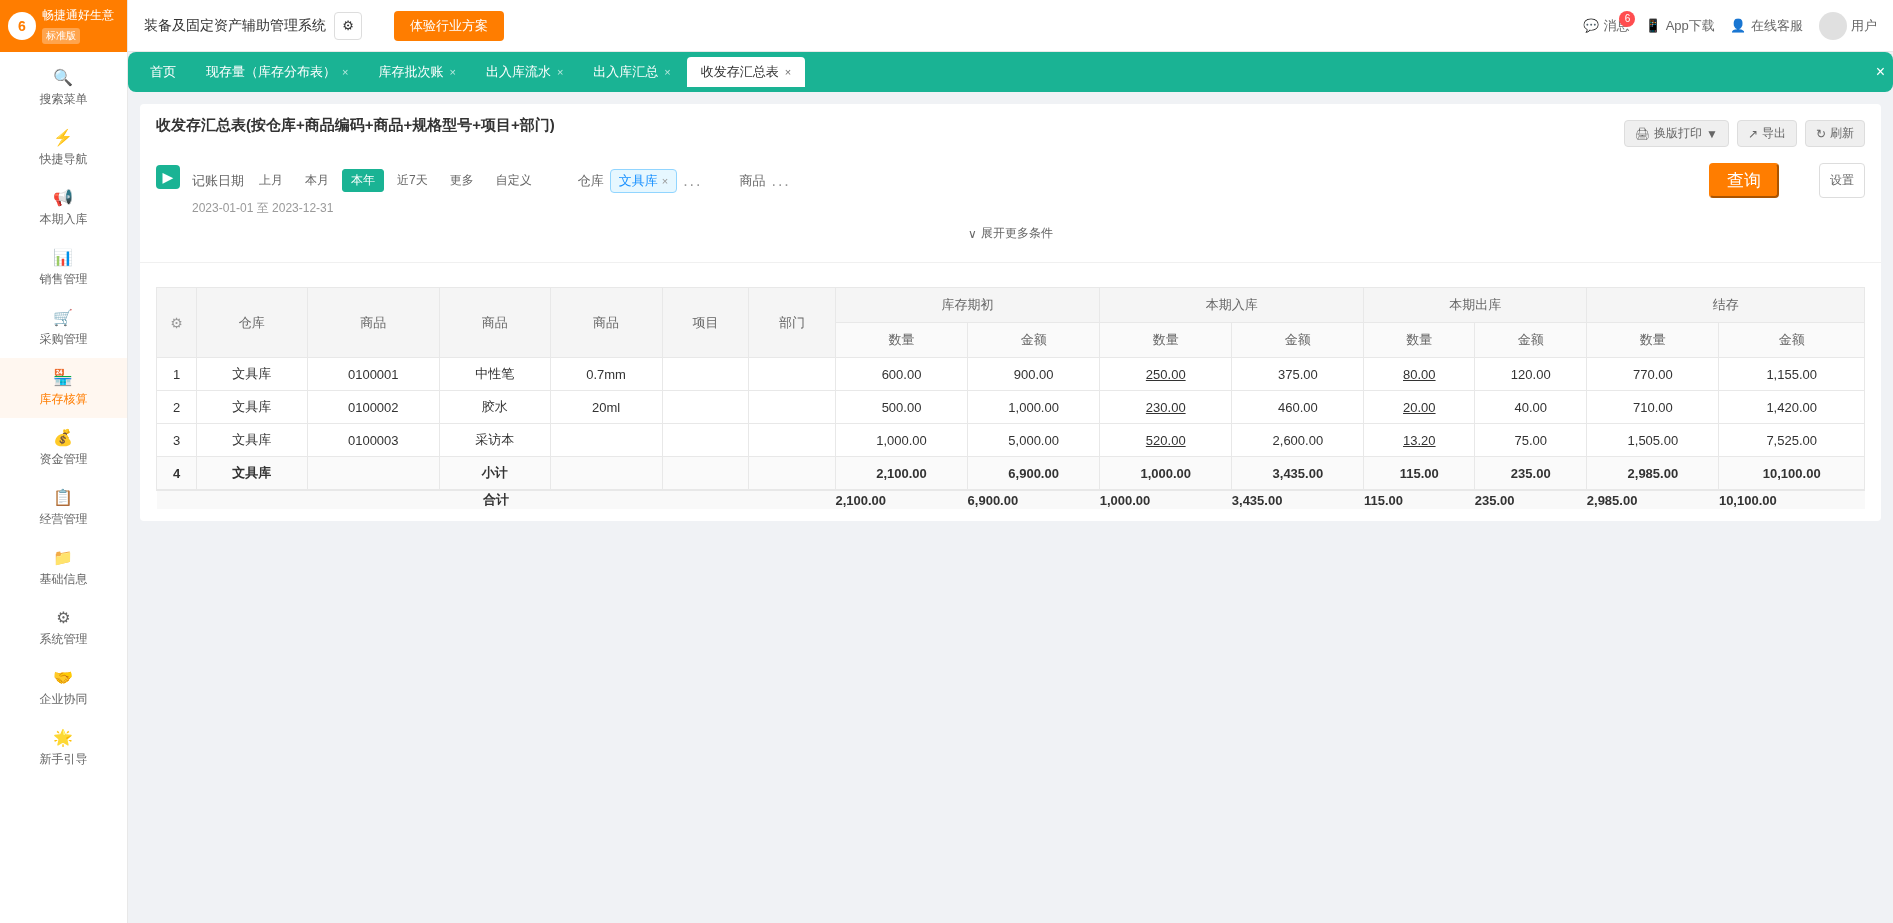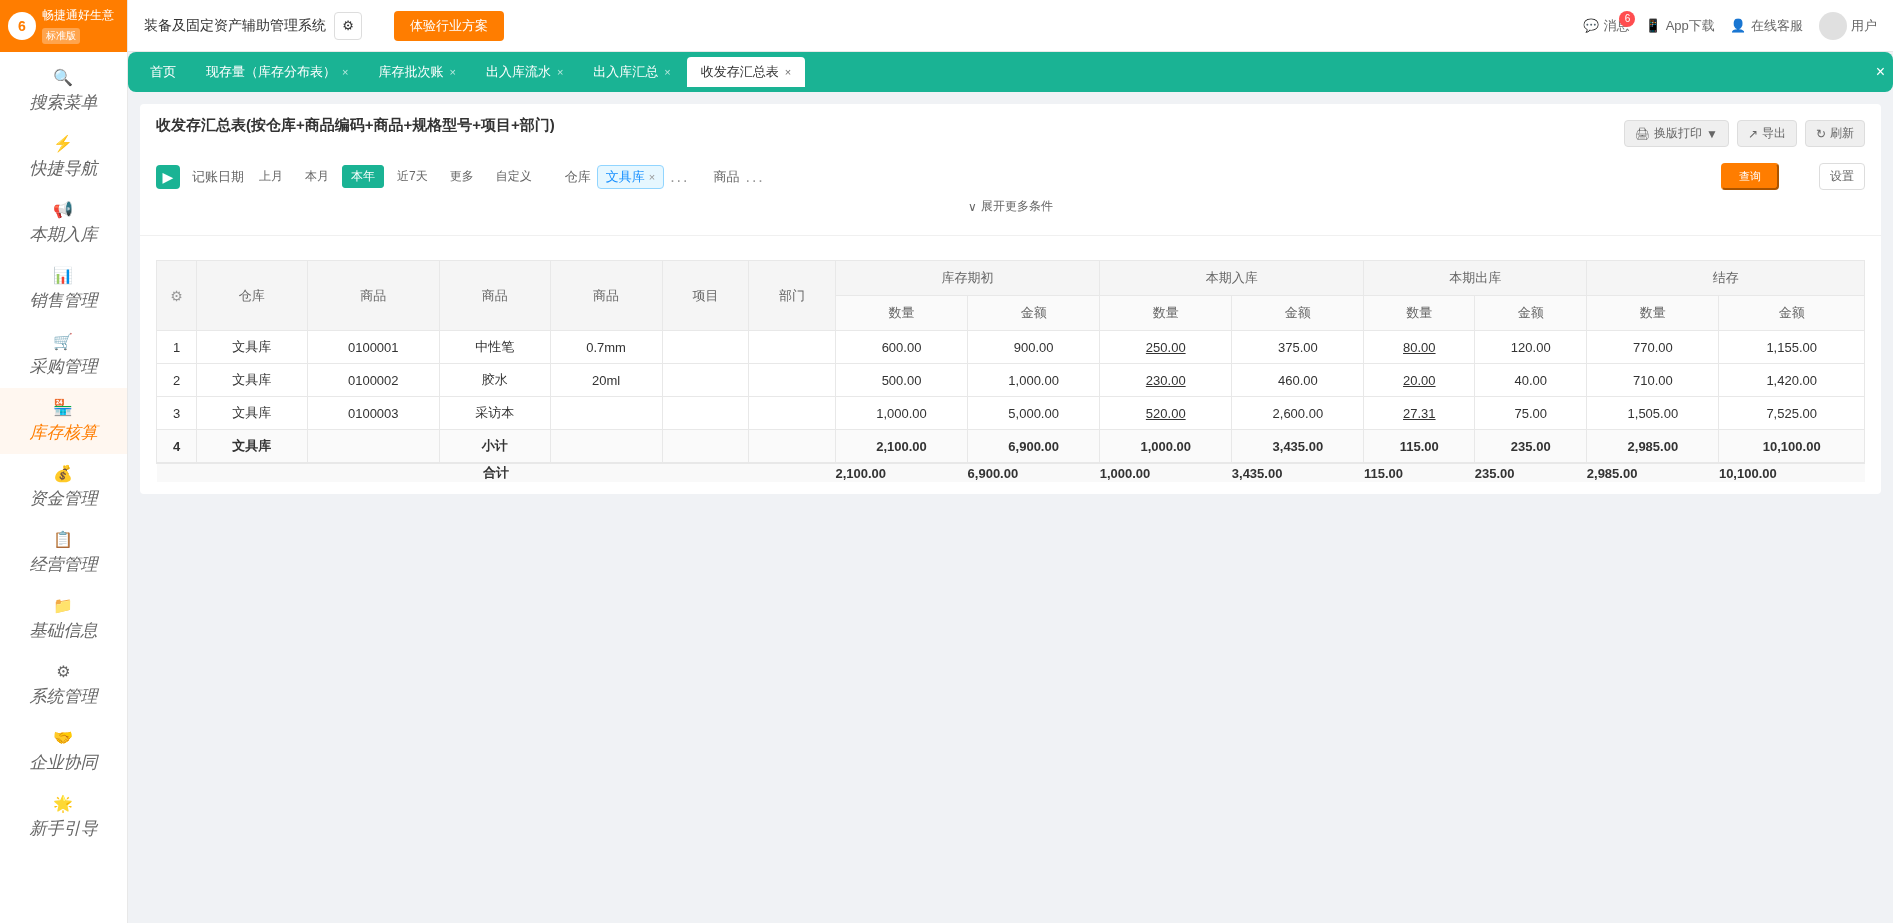--- a/index.html
+++ b/index.html
@@ -8,21 +8,21 @@
     
     .sidebar { width: 128px; background: #fff; display: flex; flex-direction: column; border-right: 1px solid #e8e8e8; height: 100vh; }
     .sidebar-logo { background: #ff7d00; padding: 10px 8px; display: flex; align-items: center; gap: 6px; height: 52px; }
     .sidebar-logo .logo-icon { width: 28px; height: 28px; background: #fff; border-radius: 50%; display: flex; align-items: center; justify-content: center; color: #ff7d00; font-weight: bold; font-size: 14px; }
     .sidebar-logo .logo-text { color: #fff; font-size: 12px; line-height: 1.3; }
     .sidebar-logo .logo-badge { background: rgba(255,255,255,0.3); color: #fff; font-size: 10px; padding: 1px 4px; border-radius: 3px; margin-top: 4px; display: inline-block; }
     .sidebar-nav { flex: 1; overflow-y: auto; padding: 6px 0; }
     .sidebar-item { display: flex; flex-direction: column; align-items: center; padding: 10px 8px; cursor: pointer; color: #666; font-size: 12px; gap: 4px; position: relative; }
     .sidebar-item.active { background: #fff7f0; color: #ff7d00; }
     .sidebar-item .s-icon { font-size: 16px; }
-    .sidebar-item .s-label { font-size: 17px; text-align: center; font-style: italic; }
+    .sidebar-item .s-label { font-size: 12px; text-align: center; }
 
     
     .main { flex: 1; display: flex; flex-direction: column; overflow: hidden; }
 
     
     .top-header { height: 52px; background: #fff; display: flex; align-items: center; justify-content: space-between; padding: 0 16px; border-bottom: 1px solid #e8e8e8; }
     .top-header-left { display: flex; align-items: center; gap: 8px; }
     .sys-title { font-size: 14px; color: #333; }
     .gear-btn { width: 28px; height: 28px; border: 1px solid #ddd; border-radius: 4px; display: flex; align-items: center; justify-content: center; cursor: pointer; background: #fff; }
     .trial-btn { background: #ff7d00; color: #fff; border: none; padding: 6px 16px; border-radius: 4px; cursor: pointer; font-size: 13px; margin-left: 24px; }
@@ -34,32 +34,32 @@
     
     .tabs-bar { background: #1ab394; display: flex; align-items: center; padding: 0 8px; height: 40px; gap: 2px; border-radius: 8px; }
     .tab-item { padding: 6px 14px; color: #fff; cursor: pointer; border-radius: 4px 4px 0 0; font-size: 13px; display: flex; align-items: center; gap: 6px; white-space: nowrap; }
     .tab-item.active { background: #fff; color: #333; }
     .tab-close { font-size: 11px; opacity: 0.7; }
     .tabs-close-all { margin-left: auto; color: #fff; cursor: pointer; font-size: 16px; }
 
     
     .page-title { font-size: 15px; font-weight: bold; color: #333; margin-bottom: 16px; }
     .filter-toggle { width: 24px; height: 24px; background: #1ab394; color: #fff; border-radius: 4px; display: flex; align-items: center; justify-content: center; cursor: pointer; font-size: 14px; flex-shrink: 0; margin-top: 2px; }
-    .filter-row { display: flex; align-items: center; flex-wrap: wrap; gap: 4px; }
+    .filter-row { display: flex; align-items: center; flex-wrap: wrap; gap: 17px; }
     .filter-group { display: flex; align-items: center; gap: 6px; }
     .filter-label { color: #666; font-size: 13px; white-space: nowrap; }
     .date-btns { display: flex; gap: 4px; align-items: center; }
     .date-btn { padding: 2px 8px; border-radius: 3px; cursor: pointer; font-size: 12px; color: #666; background: #fff; border: 1px solid transparent; }
     .date-btn.active { background: #1ab394; color: #fff; border-color: #1ab394; }
     .date-range { font-size: 12px; color: #999; margin-top: 2px; }
     .warehouse-tag { display: flex; align-items: center; gap: 4px; background: #e6f7ff; border: 1px solid #91d5ff; border-radius: 4px; padding: 2px 8px; font-size: 13px; color: #1890ff; }
     .warehouse-tag .close-x { cursor: pointer; color: #999; font-size: 11px; }
     .filter-dots { color: #999; cursor: pointer; font-size: 16px; letter-spacing: 2px; }
     .filter-expand { display: flex; align-items: center; justify-content: center; margin: 8px 0; cursor: pointer; color: #666; font-size: 12px; gap: 4px; }
-    .query-btn { background: #ff7d00; color: #fff; border-color: #ff7d00; padding: 4px 16px; border-radius: 4px; cursor: pointer; font-size: 11px; }
+    .query-btn { background: #ff7d00; color: #fff; border-color: #ff7d00; padding: 4px 16px; border-radius: 4px; cursor: pointer; font-size: 17px; }
     .set-btn { background: #fff; color: #666; border: 1px solid #ddd; padding: 4px 10px; border-radius: 4px; cursor: pointer; font-size: 12px; margin-left: 32px; }
 
     
     .table-container { margin-top: 12px; overflow: auto; }
     table { width: 100%; border-collapse: collapse; font-size: 13px; }
     thead tr th { background: #f5f5f5; padding: 8px 10px; text-align: center; border: 1px solid #e8e8e8; font-weight: normal; color: #666; white-space: nowrap; }
     thead tr.header-group th { background: #fafafa; }
     tbody tr td { padding: 7px 10px; border: 1px solid #e8e8e8; text-align: center; white-space: nowrap; }
     tbody tr.subtotal td { font-weight: bold; background: #fafafa; }
     .col-num { width: 40px; }
@@ -253,20 +253,21 @@
               <div class="filter-group" style="margin-left:20px;">
                 <span class="filter-label">商品</span>
                 <span class="filter-dots">...</span>
               </div>
 
               <div style="margin-left:auto; display:flex; gap:8px;">
                 <button class="query-btn">查询</button>
                 <button class="set-btn">设置</button>
               </div>
             </div>
+            <div class="date-range">2023-01-01 至 2023-12-31</div>
           </div>
         </div>
 
         <div class="filter-expand">
           <span>∨</span>
           <span>展开更多条件</span>
         </div>
       </div>
 
       <div class="table-section">
@@ -337,21 +338,21 @@
     <td>文具库</td>
     <td>0100003</td>
     <td>采访本</td>
     <td></td>
     <td></td>
     <td></td>
     <td>1,000.00</td>
     <td>5,000.00</td>
     <td><span class="underline-link">520.00</span></td>
     <td>2,600.00</td>
-    <td><span class="underline-link">27.31</span></td>
+    <td><span class="underline-link">13.20</span></td>
     <td>75.00</td>
     <td>1,505.00</td>
     <td>7,525.00</td>
   </tr>
                 <tr class="subtotal">
     <td>4</td>
     <td>文具库</td>
     <td></td>
     <td>小计</td>
     <td></td>

